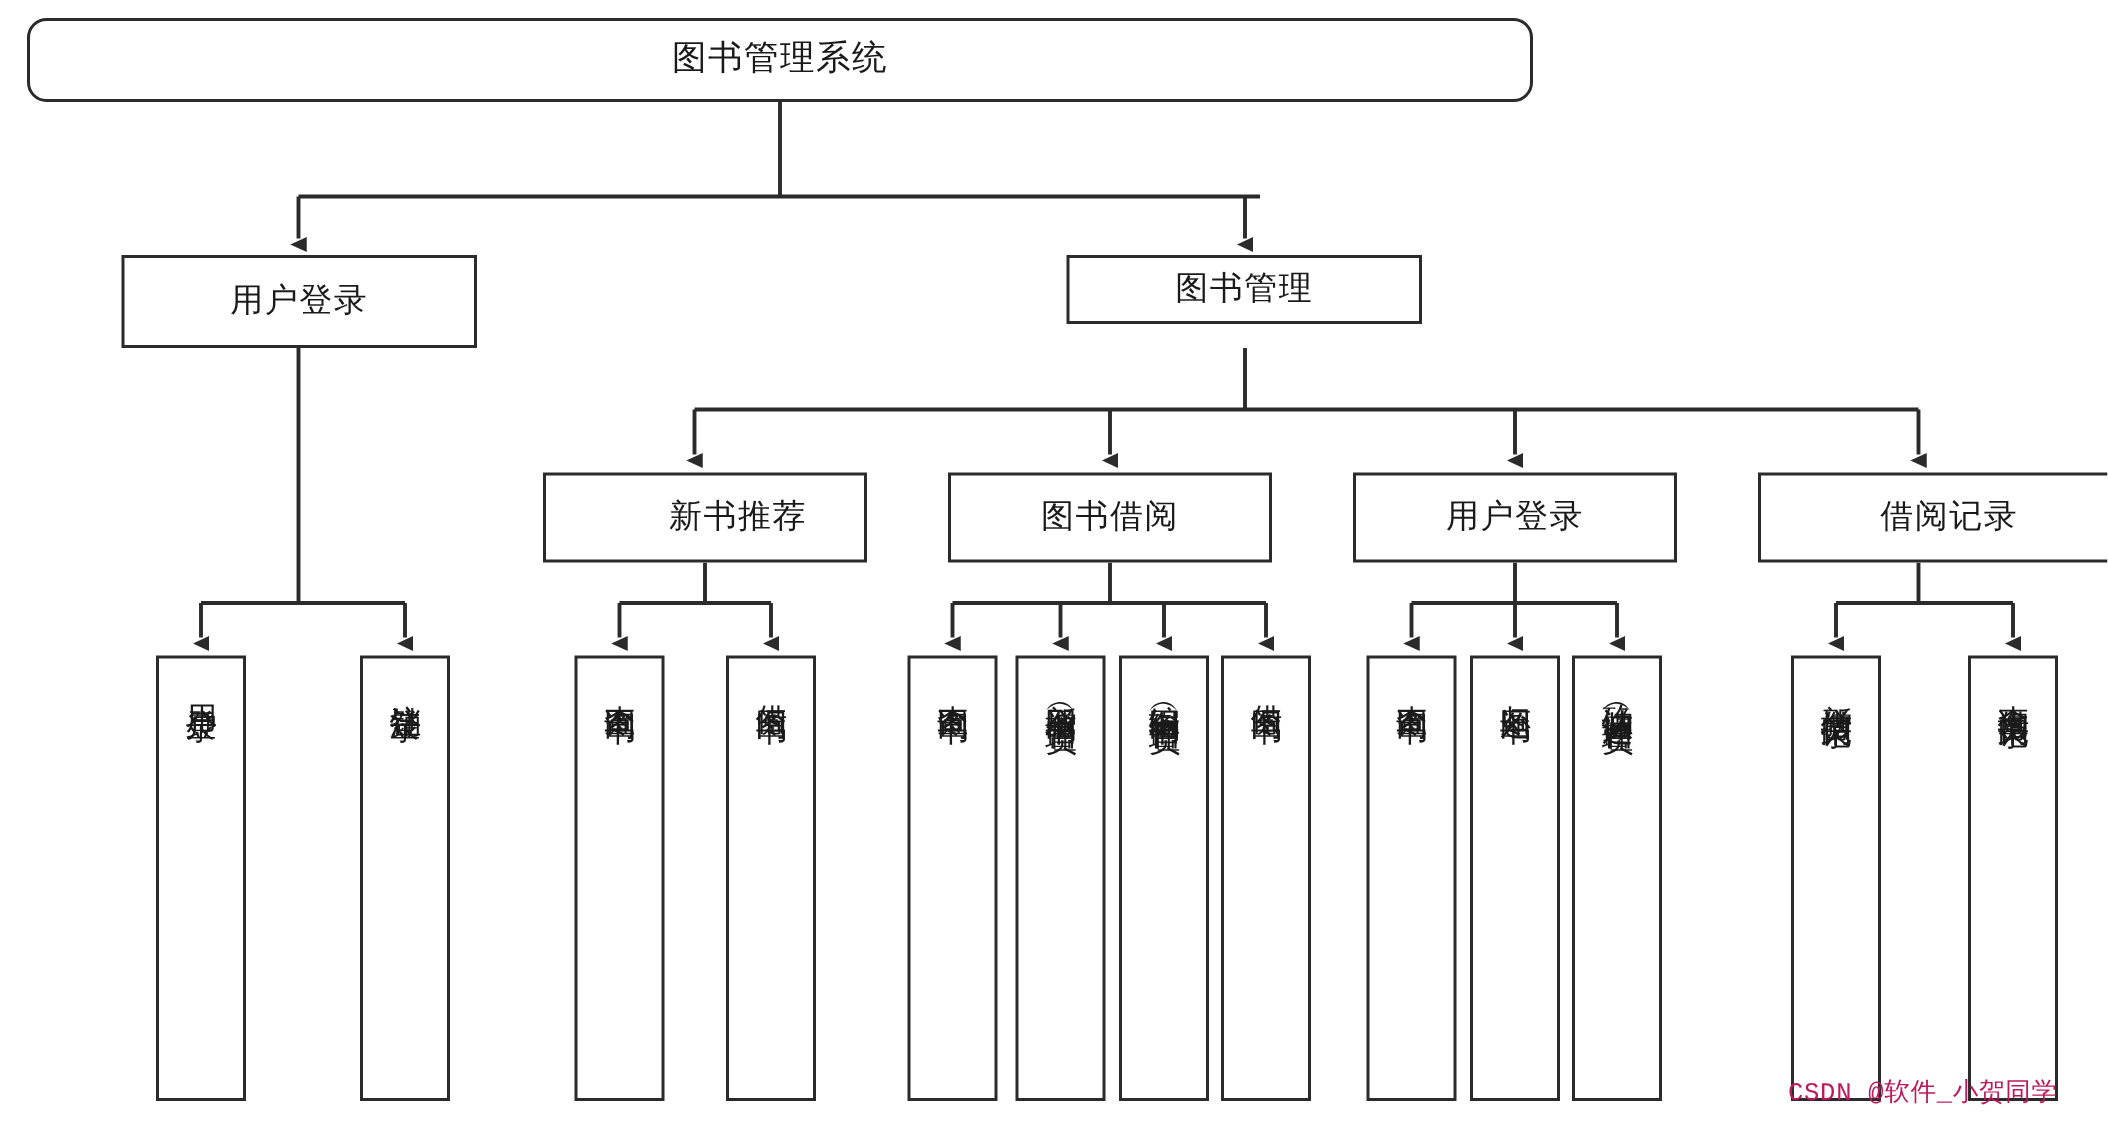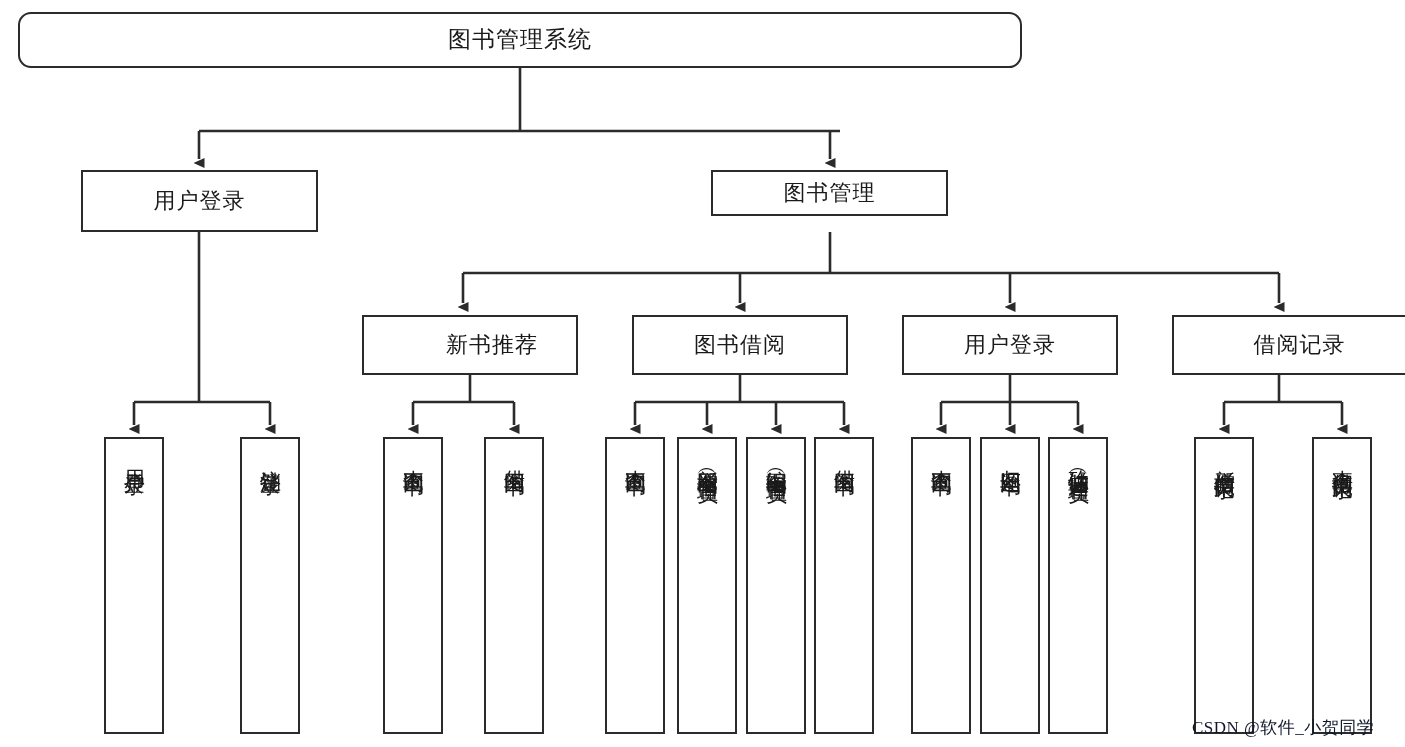--- a/index.html
+++ b/index.html
@@ -53,24 +53,24 @@
     text-orientation: upright;
     font-size: 21px;
     line-height: 1.18;
     letter-spacing: 2px;
     white-space: nowrap;
     color: #1a1a1a;
   }
   .watermark {
     position: absolute;
     font-size: 17px;
-    color: #0f172a;
+    color: #be185d;
     letter-spacing: 0.5px;
     white-space: nowrap;
-    font-family: Liberation Serif, serif;
+    font-family: Liberation Mono, monospace;
   }
 </style>
 </head>
 <body>
 
 <div id="canvas">
 
   <svg id="wires" viewBox="0 0 1405 747" xmlns="http://www.w3.org/2000/svg">
     <defs>
       <marker id="arrow" markerWidth="10" markerHeight="11" refX="1" refY="5.5" orient="auto" markerUnits="userSpaceOnUse">

